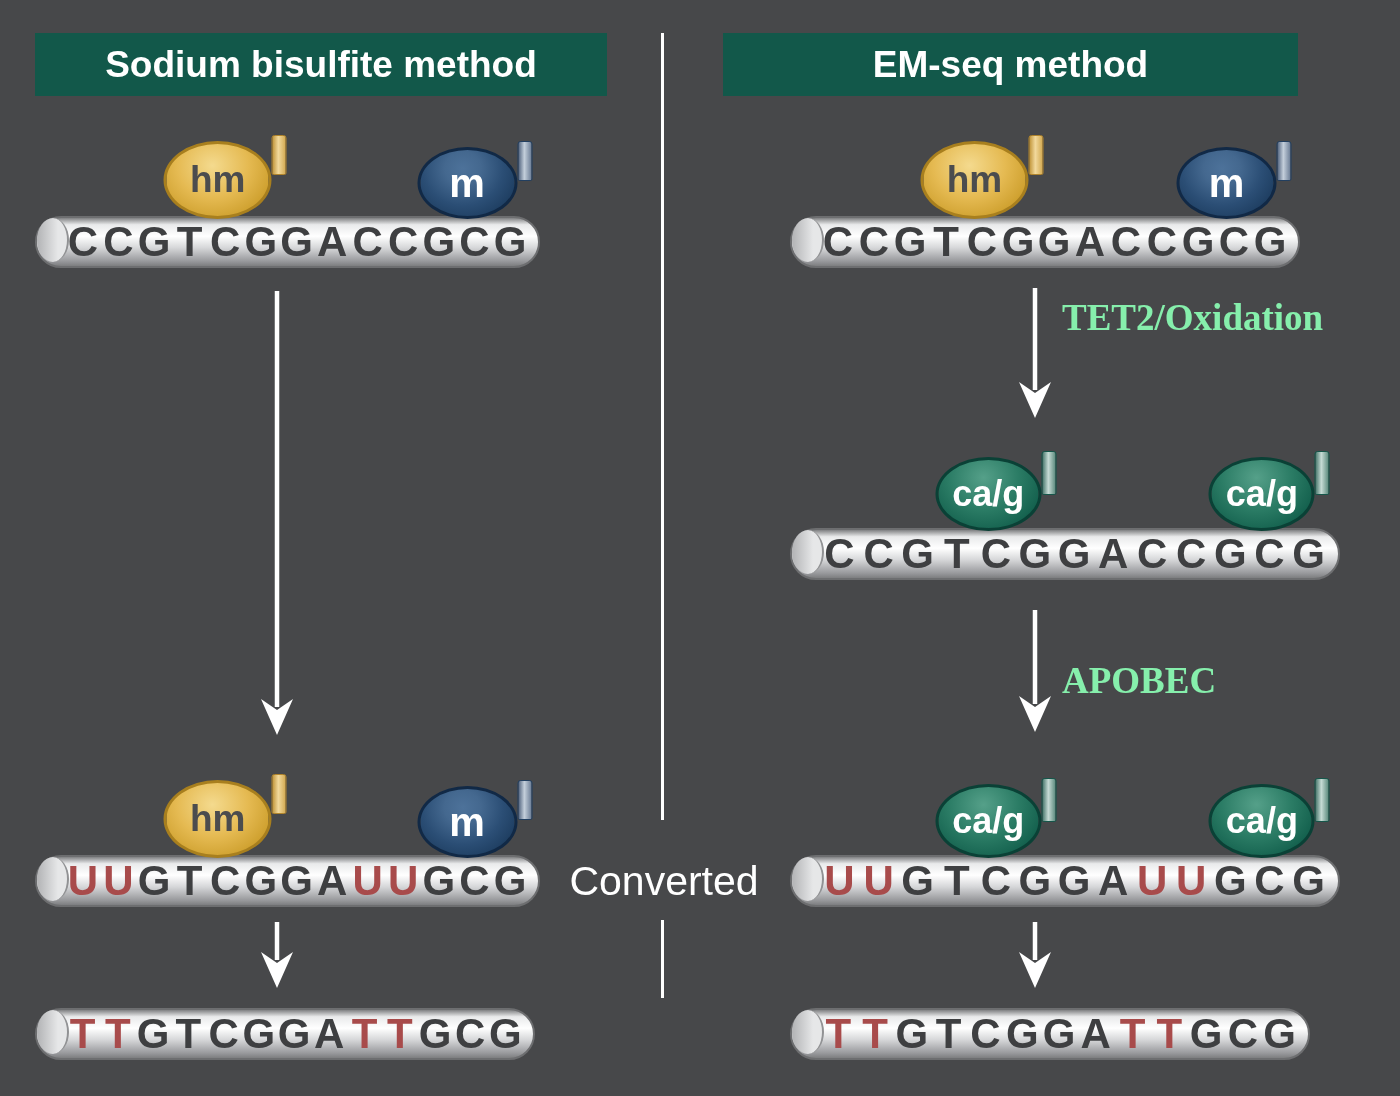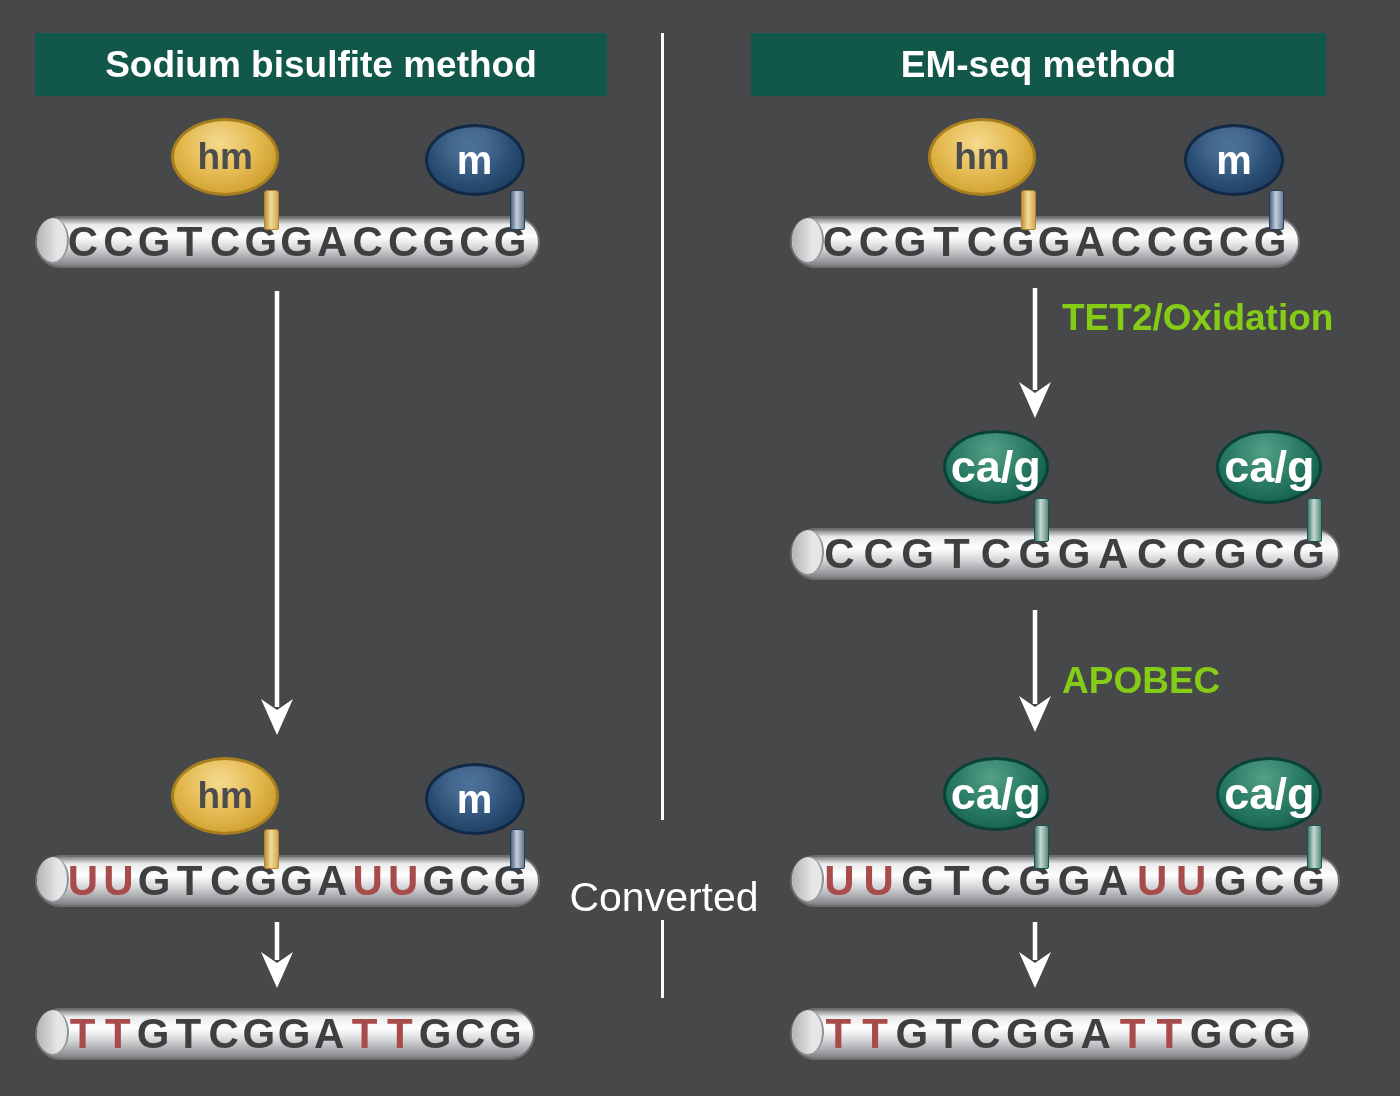--- a/index.html
+++ b/index.html
@@ -43,23 +43,23 @@
     display:flex;align-items:center;
   }
   .letters span{
     flex:1;text-align:center;
     font-weight:bold;font-size:42px;line-height:1;
     color:#3e3f41;
   }
   .letters span.red{color:#a84b4b;}
   .balloon{
     position:absolute;
-    bottom:38px;
+    bottom:49px;
     transform:translateX(-50%);
-    display:flex;flex-direction:column;align-items:flex-end;
+    display:flex;flex-direction:row;align-items:flex-start;
     z-index:2;
   }
   .bulb{
     display:flex;align-items:center;justify-content:center;
     border-radius:50%;
     font-weight:bold;
     z-index:2;
   }
   .stalk{
     margin-top:-6px;
@@ -86,56 +86,56 @@
   }
   .stalk-navy{
     height:38px;
     background:linear-gradient(90deg,#51637e 0%,#c4cfdb 45%,#6b7d96 100%);
     border:1px solid #223f60;
   }
   .bulb-green{
     width:100px;height:68px;
     background:radial-gradient(ellipse at 45% 26%,#55a089 0%,#2b7c65 45%,#14614e 78%,#0d4c3d 100%);
     border:3px solid #0a4136;
-    color:#ffffff;font-size:45px;
+    color:#ffffff;font-size:36px;
   }
   .stalk-green{
     height:42px;
     background:linear-gradient(90deg,#47766b 0%,#c6dbd5 45%,#5b8a7d 100%);
     border:1px solid #15564a;
   }
   .arrow-svg{position:absolute;overflow:visible;}
   .step-label{
     position:absolute;
-    color:#84cc16;
+    color:#86efac;
     font-weight:bold;
     font-size:37px;
     line-height:52px;
     white-space:nowrap;
+    font-family:Liberation Serif, serif;
   }
   .row-label{
     position:absolute;
     color:#ffffff;
     font-size:41px;
     font-weight:normal;
     text-align:center;
     white-space:nowrap;
     transform:translateX(-50%);
-    margin-top:16px;
   }
 </style>
 </head>
 <body>
 
 <div class="canvas" style="background: rgb(71, 72, 74);">
 
   <div class="header" style="left: 35px; top: 33px; width: 572px; background: rgb(18, 88, 74); color: rgb(255, 255, 255);">
     <span>Sodium bisulfite method</span>
   </div>
-  <div class="header" style="left: 751px; top: 33px; width: 575px; background: rgb(18, 88, 74); color: rgb(255, 255, 255);">
+  <div class="header" style="left: 723px; top: 33px; width: 575px; background: rgb(18, 88, 74); color: rgb(255, 255, 255);">
     <span>EM-seq method</span>
   </div>
 
   <div class="divider" style="left:661px;top:33px;height:787px;"></div>
   <div class="divider" style="left:661px;top:920px;height:78px;"></div>
 
   <div class="step-label" style="left:1062px;top:292px;">
     <div>TET2/Oxidation</div>
   </div>
   <div class="step-label" style="left:1062px;top:638px;margin-top:17px;">

